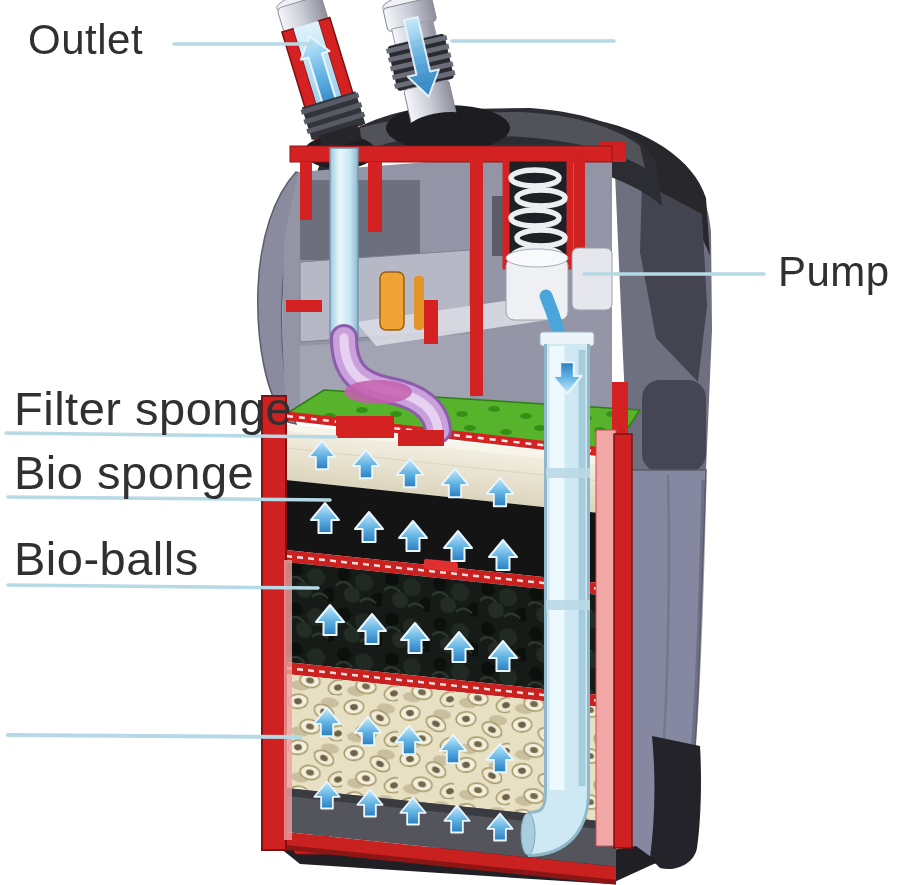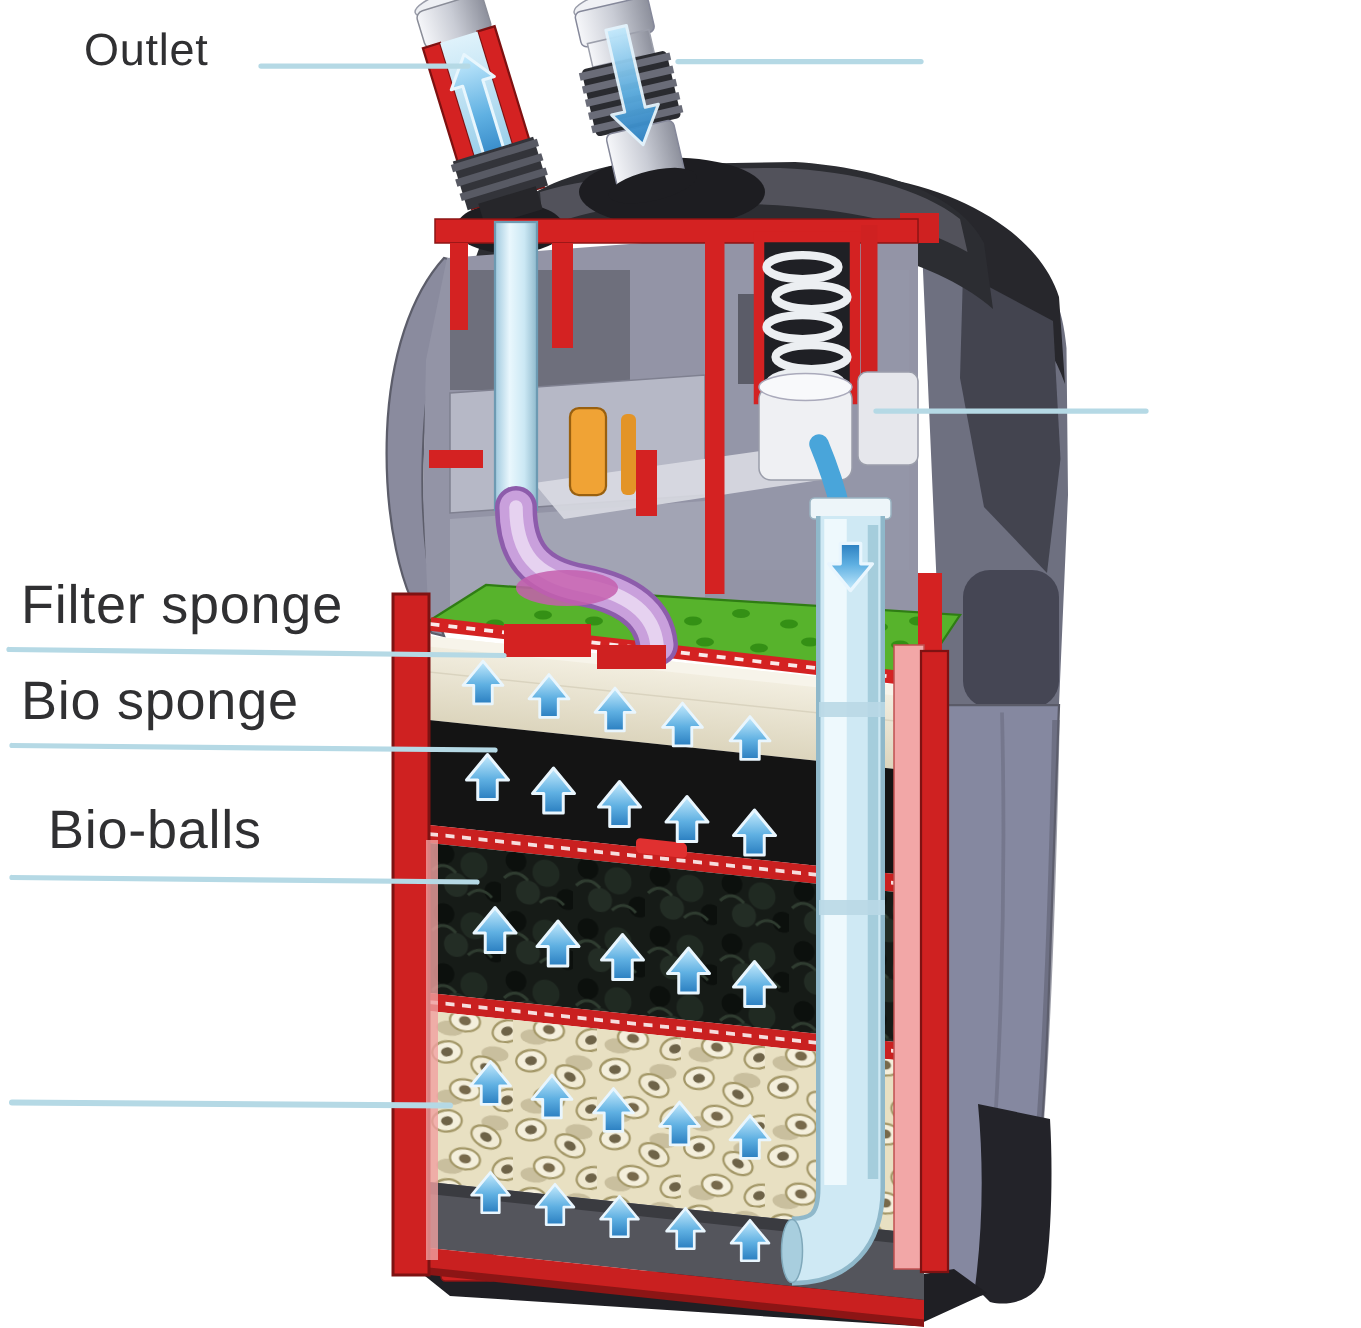--- a/index.html
+++ b/index.html
@@ -1,21 +1,21 @@
 <!DOCTYPE html>
 <html><head>
 <meta charset="utf-8">
 <style>
   html,body{margin:0;padding:0;background:#ffffff;}
   .stage{position:relative;width:907px;height:885px;background:#fff;overflow:hidden;
          font-family:"Liberation Sans",sans-serif;}
   .stage svg{position:absolute;left:0;top:0;}
   .lbl{position:absolute;color:#303032;white-space:nowrap;line-height:1.05;letter-spacing:.5px;}
-  .lbl-lg{font-size:30px;margin-left:28px;}
-  .lbl-sm{font-size:36px;}
+  .lbl-lg{font-size:42px;}
+  .lbl-sm{font-size:47px;}
 </style>
 </head>
 <body>
 
 <div class="stage">
 <svg viewBox="0 0 907 885" width="907" height="885">
 <defs>
   <linearGradient id="gArrow" x1="0" y1="0" x2="0" y2="1">
     <stop offset="0" stop-color="#c6ebfd"></stop>
           <stop offset=".55" stop-color="#5fb0e2"></stop>
@@ -271,16 +271,17 @@
   <line x1="452" y1="41" x2="614" y2="41"></line>
   <line x1="584" y1="274" x2="764" y2="274"></line>
   <line x1="6" y1="433" x2="336" y2="437"></line>
   <line x1="8" y1="497" x2="330" y2="500"></line>
   <line x1="8" y1="585" x2="318" y2="588"></line>
   <line x1="8" y1="735" x2="300" y2="737" stroke-width="4"></line>
 </g>
 </svg>
 
 <div class="lbl lbl-lg" style="left:28px;top:18px">Outlet</div>
+<div class="lbl lbl-lg" style="left:778px;top:250px">Pump</div>
 <div class="lbl lbl-sm" style="left:14px;top:384px">Filter sponge</div>
 <div class="lbl lbl-sm" style="left:14px;top:448px">Bio sponge</div>
-<div class="lbl lbl-sm" style="left:32px;top:534px">Bio-balls</div>
+<div class="lbl lbl-sm" style="left:14px;top:534px">Bio-balls</div>
 </div>
 
 </body></html>

